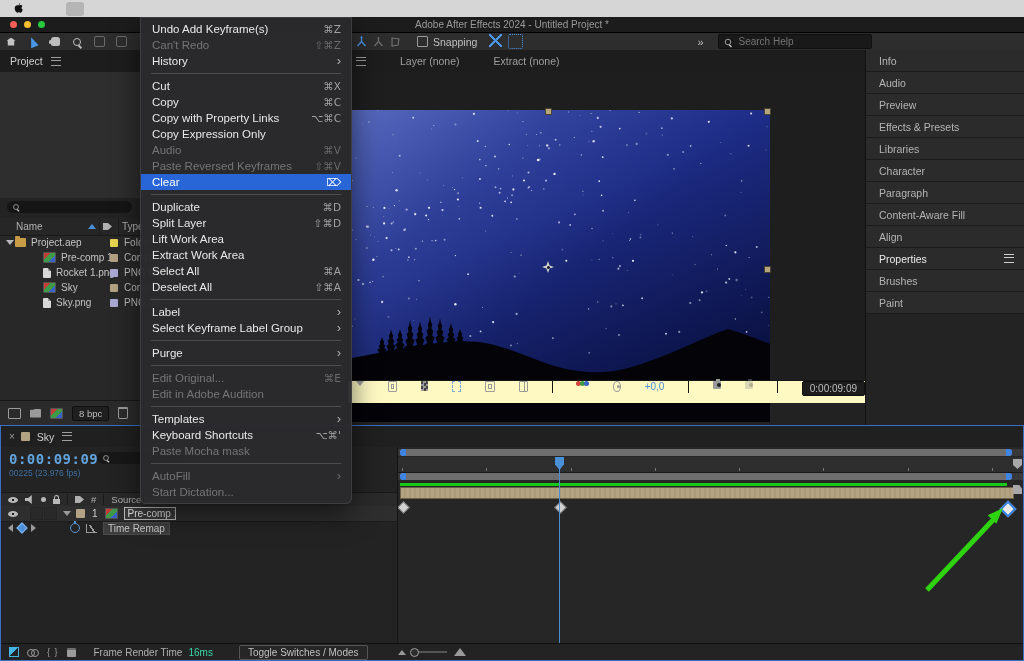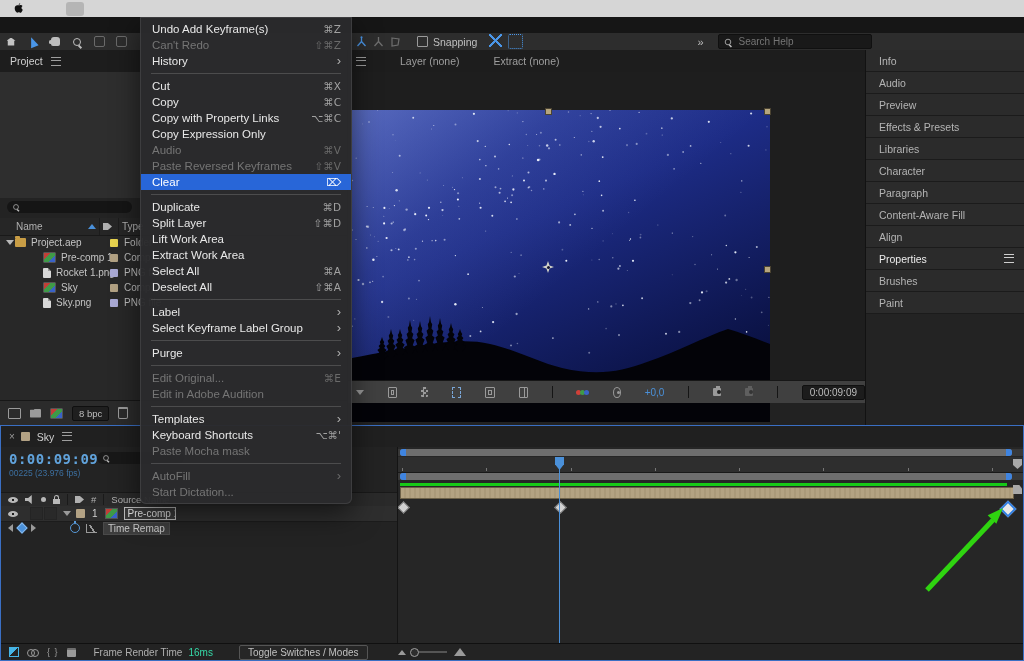--- a/index.html
+++ b/index.html
@@ -85,22 +85,22 @@
   
   .center-panel{position:absolute;top:50px;left:348px;width:517px;height:375px;background:#222;border-right:1px solid #121212}
   .vtab{margin-right:34px;white-space:nowrap}
   .viewer-area{position:absolute;top:22px;left:0;right:0;bottom:22px;background:#1e1e1e}
   .comp-img{position:absolute;top:38px;left:4px;width:418px;height:312px}
   .comp-img svg{display:block}
   .anchor-star{position:absolute;left:190px;top:151px;width:12px;height:12px;background:#d5d5c8;
      clip-path:polygon(50% 0,63% 37%,100% 50%,63% 63%,50% 100%,37% 63%,0 50%,37% 37%);}
   .anchor-star::after{content:"";position:absolute;left:4.5px;top:4.5px;width:3px;height:3px;background:#141432;border-radius:50%}
   .handle{position:absolute;width:5px;height:5px;background:#b6a67f;border:1px solid #4b4331}
-  .viewer-toolbar{position:absolute;left:0;right:0;bottom:0;height:22px;background:#404040;border-top:1px solid #171717;
-                  display:flex;align-items:center;gap:24px;padding-left:8px;font-size:10px;color:#9a9a9a}
+  .viewer-toolbar{position:absolute;left:0;right:0;bottom:0;height:22px;background:#fef9c3;border-top:1px solid #171717;
+                  display:flex;align-items:flex-start;gap:24px;padding-left:8px;font-size:10px;color:#9a9a9a}
   .chev-dn{width:0;height:0;border-left:4px solid transparent;border-right:4px solid transparent;border-top:5px solid #9a9a9a}
   .vt-ic{width:11px;height:9px;border:1px solid #9a9a9a;border-radius:1px;position:relative}
   .vt-ic.grid{border:0;width:10px;height:10px;background:repeating-conic-gradient(#9a9a9a 0 25%,#454545 0 50%);background-size:5px 5px}
   .vt-ic.roi{border-color:#7aa7d8;border-style:dashed}
   .vt-ic.inner::after{content:"";position:absolute;inset:2px;border:1px solid #9a9a9a}
   .vt-ic.guides::after{content:"";position:absolute;left:4px;top:0;bottom:0;width:1px;background:#9a9a9a}
   .rgbdots{display:flex}
   .rgbdots i{width:5px;height:5px;border-radius:50%;margin-left:-1px}
   .expo{width:9px;height:9px;border:1px solid #9a9a9a;border-radius:50%;position:relative}
   .expo::after{content:"";position:absolute;left:3px;top:3px;width:3px;height:3px;border-radius:50%;background:#9a9a9a}
@@ -211,20 +211,26 @@
 
   <div class="macbar">
     <svg class="apple" viewBox="0 0 12 13">
       <path fill="#111" d="M8.2 1.2c.1.8-.7 1.7-1.5 1.6-.1-.8.7-1.6 1.5-1.6zM6.6 3.3c.8 0 1.4-.5 2.1-.4.8.1 1.4.5 1.8 1.1-1.5 1-1.3 3 .3 3.7-.3.9-.8 1.8-1.4 2.5-.5.6-1.1.6-1.7.3-.6-.3-1.1-.3-1.7 0-.7.3-1.2.2-1.7-.4C2.9 8.7 2.3 6.3 3 4.7c.4-.9 1.2-1.4 2.1-1.5.6 0 1 .1 1.5.1z"></path>
     </svg>
     <div>
       
     <span class="mb-item bold"></span><span class="mb-item"></span><span class="mb-item active"></span><span class="mb-item"></span><span class="mb-item"></span><span class="mb-item"></span><span class="mb-item"></span><span class="mb-item"></span><span class="mb-item"></span><span class="mb-item"></span></div>
   </div>
 
+  <div class="titlebar">
+    <span class="tl red"></span>
+    <span class="tl yel"></span>
+    <span class="tl grn"></span>
+    <span class="title-text">Adobe After Effects 2024 - Untitled Project *</span>
+  </div>
 
   <div class="toolbar">
     <span class="tool">
         <span class="i-home"></span>
       </span>
     <span class="tool">
         <span class="i-cursor"></span>
       </span>
     <span class="tool">
         <span class="i-hand"></span>

